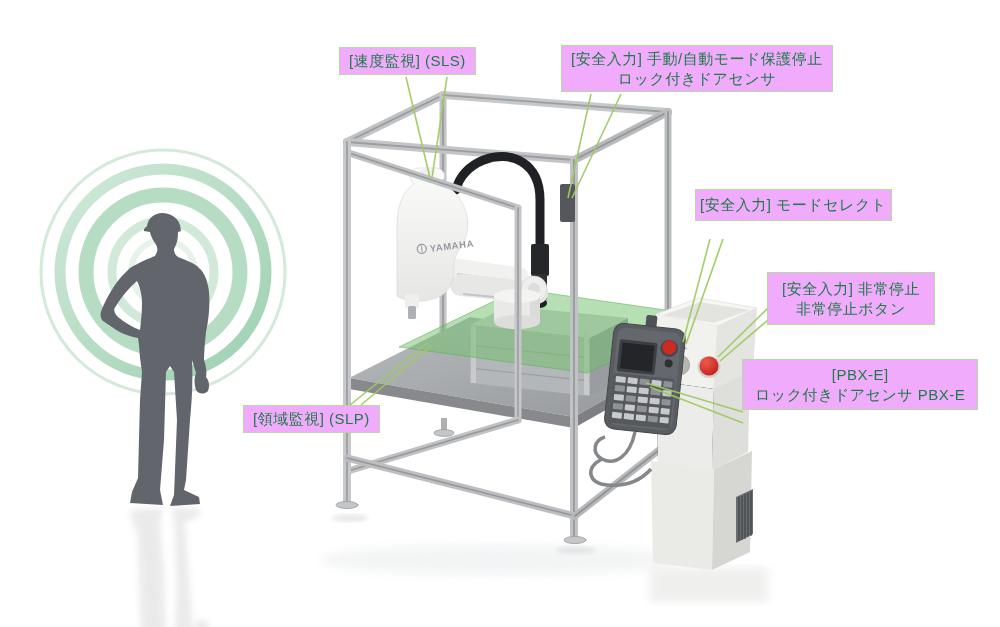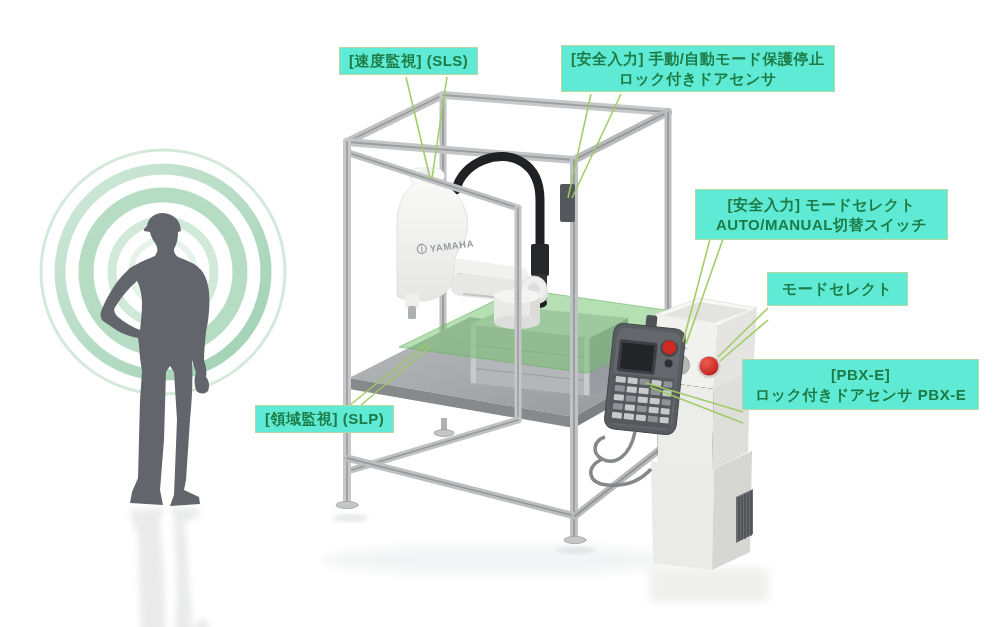--- a/index.html
+++ b/index.html
@@ -2,32 +2,32 @@
 <html><head>
 <meta charset="utf-8">
 <style>
   html,body{margin:0;padding:0;background:#ffffff;}
   .stage{
     position:relative;width:1000px;height:627px;background:#ffffff;overflow:hidden;
     font-family:"Liberation Sans","DejaVu Sans",sans-serif;
   }
   .stage svg{position:absolute;left:0;top:0;}
   .callout{
-    position:absolute;background:#5eead4;border:1.5px solid #b8d6a0;color:#1e7b45;
-    text-align:center;padding:3px 9px;z-index:5;font-weight:bold;white-space:nowrap;
+    position:absolute;background:#f0abfc;border:1.5px solid #b8d6a0;color:#1e7b45;
+    text-align:center;padding:3px 9px;z-index:5;font-weight:normal;white-space:nowrap;
     box-sizing:border-box;
   }
   .callout .t{font-size:15px;line-height:1.32;letter-spacing:.5px;}
   .callout .s{font-size:15px;line-height:1.3;letter-spacing:.5px;}
   .c-sls{left:339px;top:47px;}
   .c-door{left:561px;top:45px;}
-  .c-mode{left:695px;top:189px;padding:5px 20px;}
+  .c-mode{left:695px;top:189px;padding:5px 4px;}
   .c-estop{left:767px;top:272px;padding:6px 14px;}
   .c-pbx{left:742px;top:359px;padding:5px 12px;}
-  .c-slp{left:243px;top:405px;margin-left:12px;}
+  .c-slp{left:243px;top:405px;}
 </style>
 </head>
 <body>
 
 <div class="stage">
 
 <svg width="1000" height="627" viewBox="0 0 1000 627">
   <defs>
     <linearGradient id="ringGrad" x1="0" y1="0" x2="1" y2="1">
       <stop offset="0" stop-color="#c9e5d3"></stop>
@@ -279,25 +279,25 @@
   <div class="t">[速度監視] (SLS)</div>
 </div>
 
 <div class="callout c-door">
   <div class="t">[安全入力] 手動/自動モード保護停止</div>
   <div class="s">ロック付きドアセンサ</div>
 </div>
 
 <div class="callout c-mode">
   <div class="t">[安全入力] モードセレクト</div>
-  <div class="s">AUTO/MANUAL切替スイッチ</div>
 </div>
 
 <div class="callout c-estop">
-  <div class="s">モードセレクト</div>
+  <div class="t">[安全入力] 非常停止</div>
+  <div class="s">非常停止ボタン</div>
 </div>
 
 <div class="callout c-pbx">
   <div class="t">[PBX-E]</div>
   <div class="s">ロック付きドアセンサ PBX-E</div>
 </div>
 
 <div class="callout c-slp">
   <div class="t">[領域監視] (SLP)</div>
 </div>

